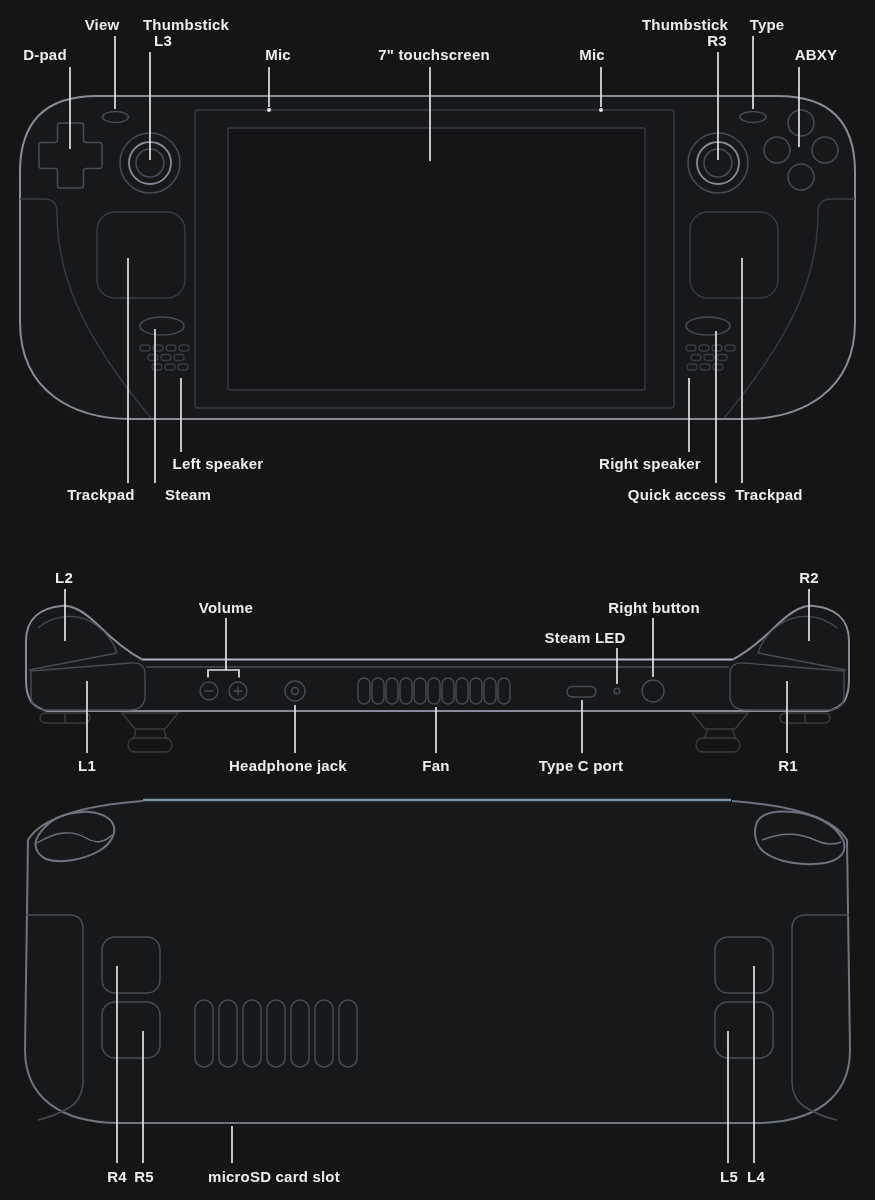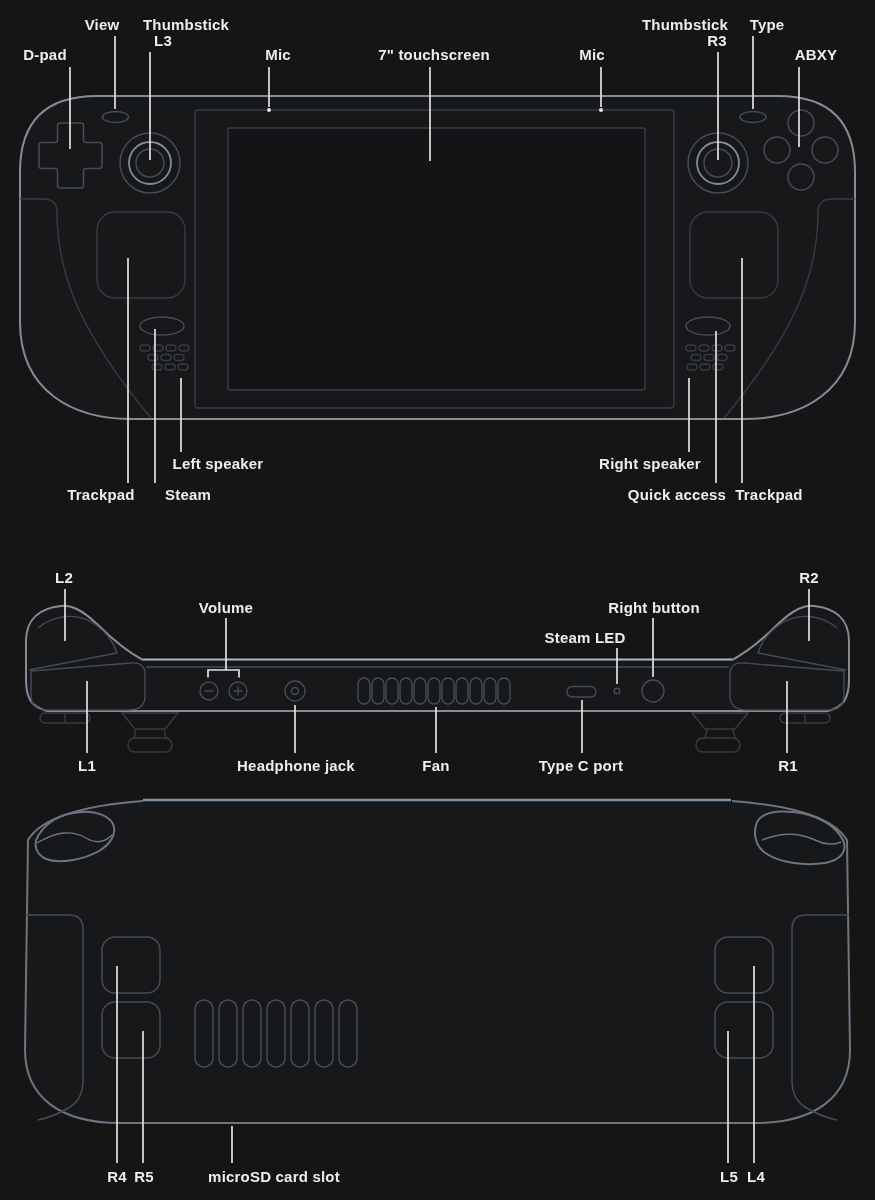--- a/index.html
+++ b/index.html
@@ -264,21 +264,21 @@
   <div class="lbl" style="left:650px;top:456px">Right speaker</div>
   <div class="lbl" style="left:677px;top:487px">Quick access</div>
   <div class="lbl" style="left:769px;top:487px">Trackpad</div>
 
   <div class="lbl" style="left:64px;top:570px">L2</div>
   <div class="lbl" style="left:226px;top:600px">Volume</div>
   <div class="lbl" style="left:585px;top:630px">Steam LED</div>
   <div class="lbl" style="left:654px;top:600px">Right button</div>
   <div class="lbl" style="left:809px;top:570px">R2</div>
   <div class="lbl" style="left:87px;top:758px">L1</div>
-  <div class="lbl" style="left:296px;top:758px">Headphone jack</div>
+  <div class="lbl" style="left:288px;top:758px">Headphone jack</div>
   <div class="lbl" style="left:436px;top:758px">Fan</div>
   <div class="lbl" style="left:581px;top:758px">Type C port</div>
   <div class="lbl" style="left:788px;top:758px">R1</div>
 
   <div class="lbl" style="left:117px;top:1169px">R4</div>
   <div class="lbl" style="left:144px;top:1169px">R5</div>
   <div class="lbl" style="left:274px;top:1169px">microSD card slot</div>
   <div class="lbl" style="left:729px;top:1169px">L5</div>
   <div class="lbl" style="left:756px;top:1169px">L4</div>
 </div>

